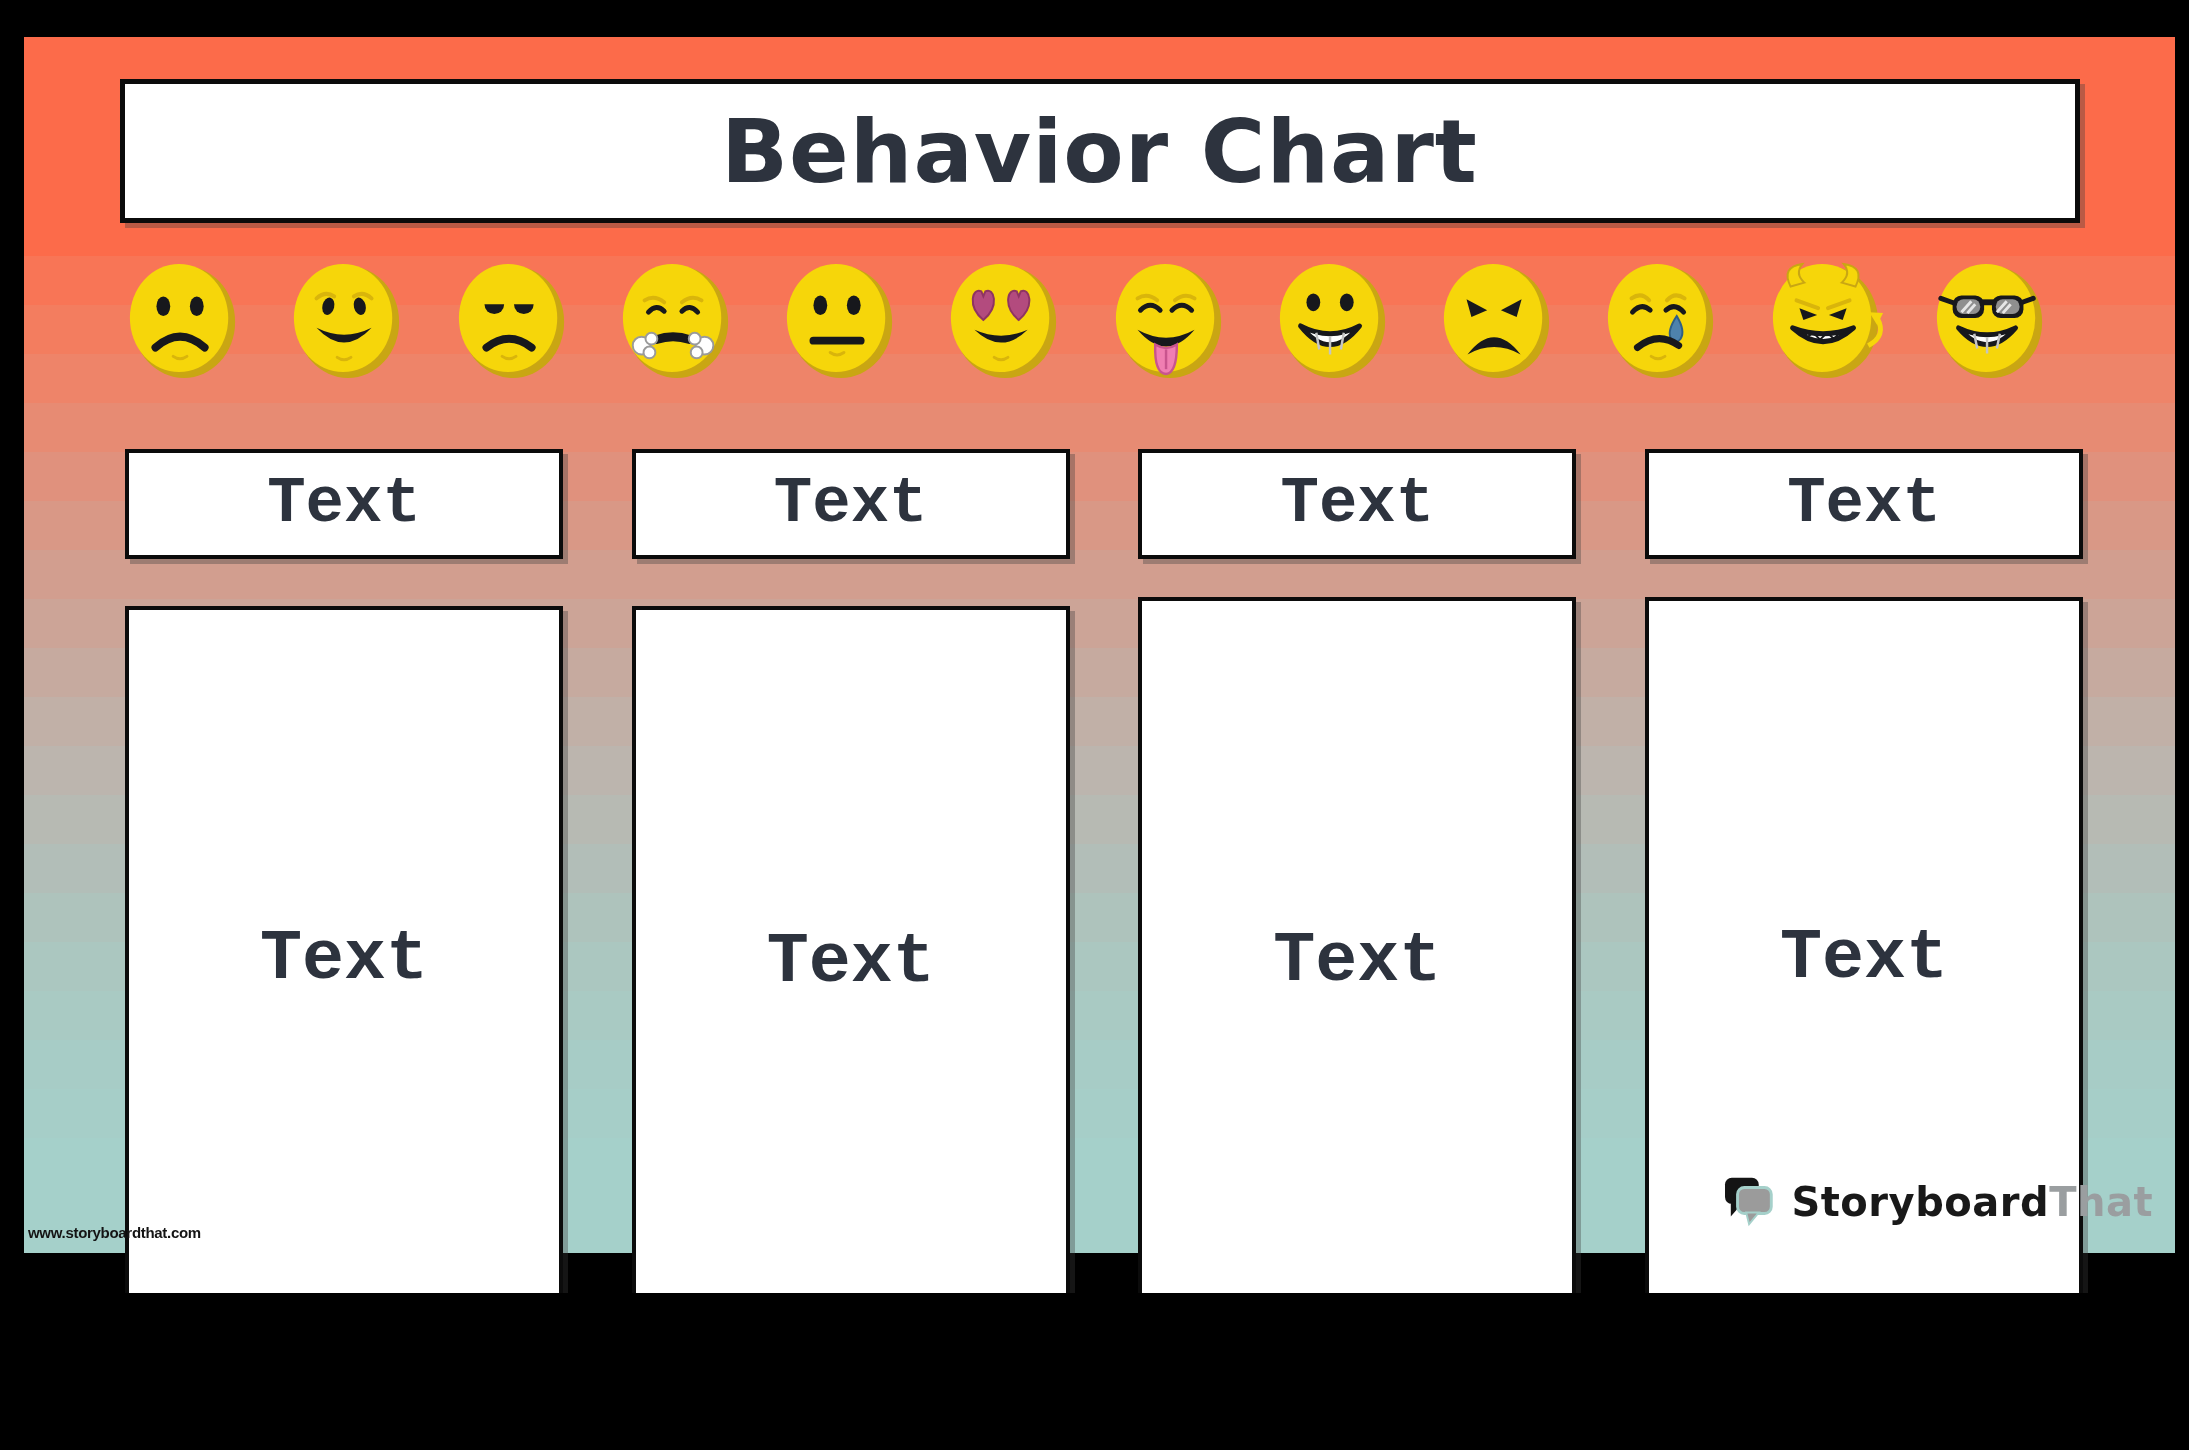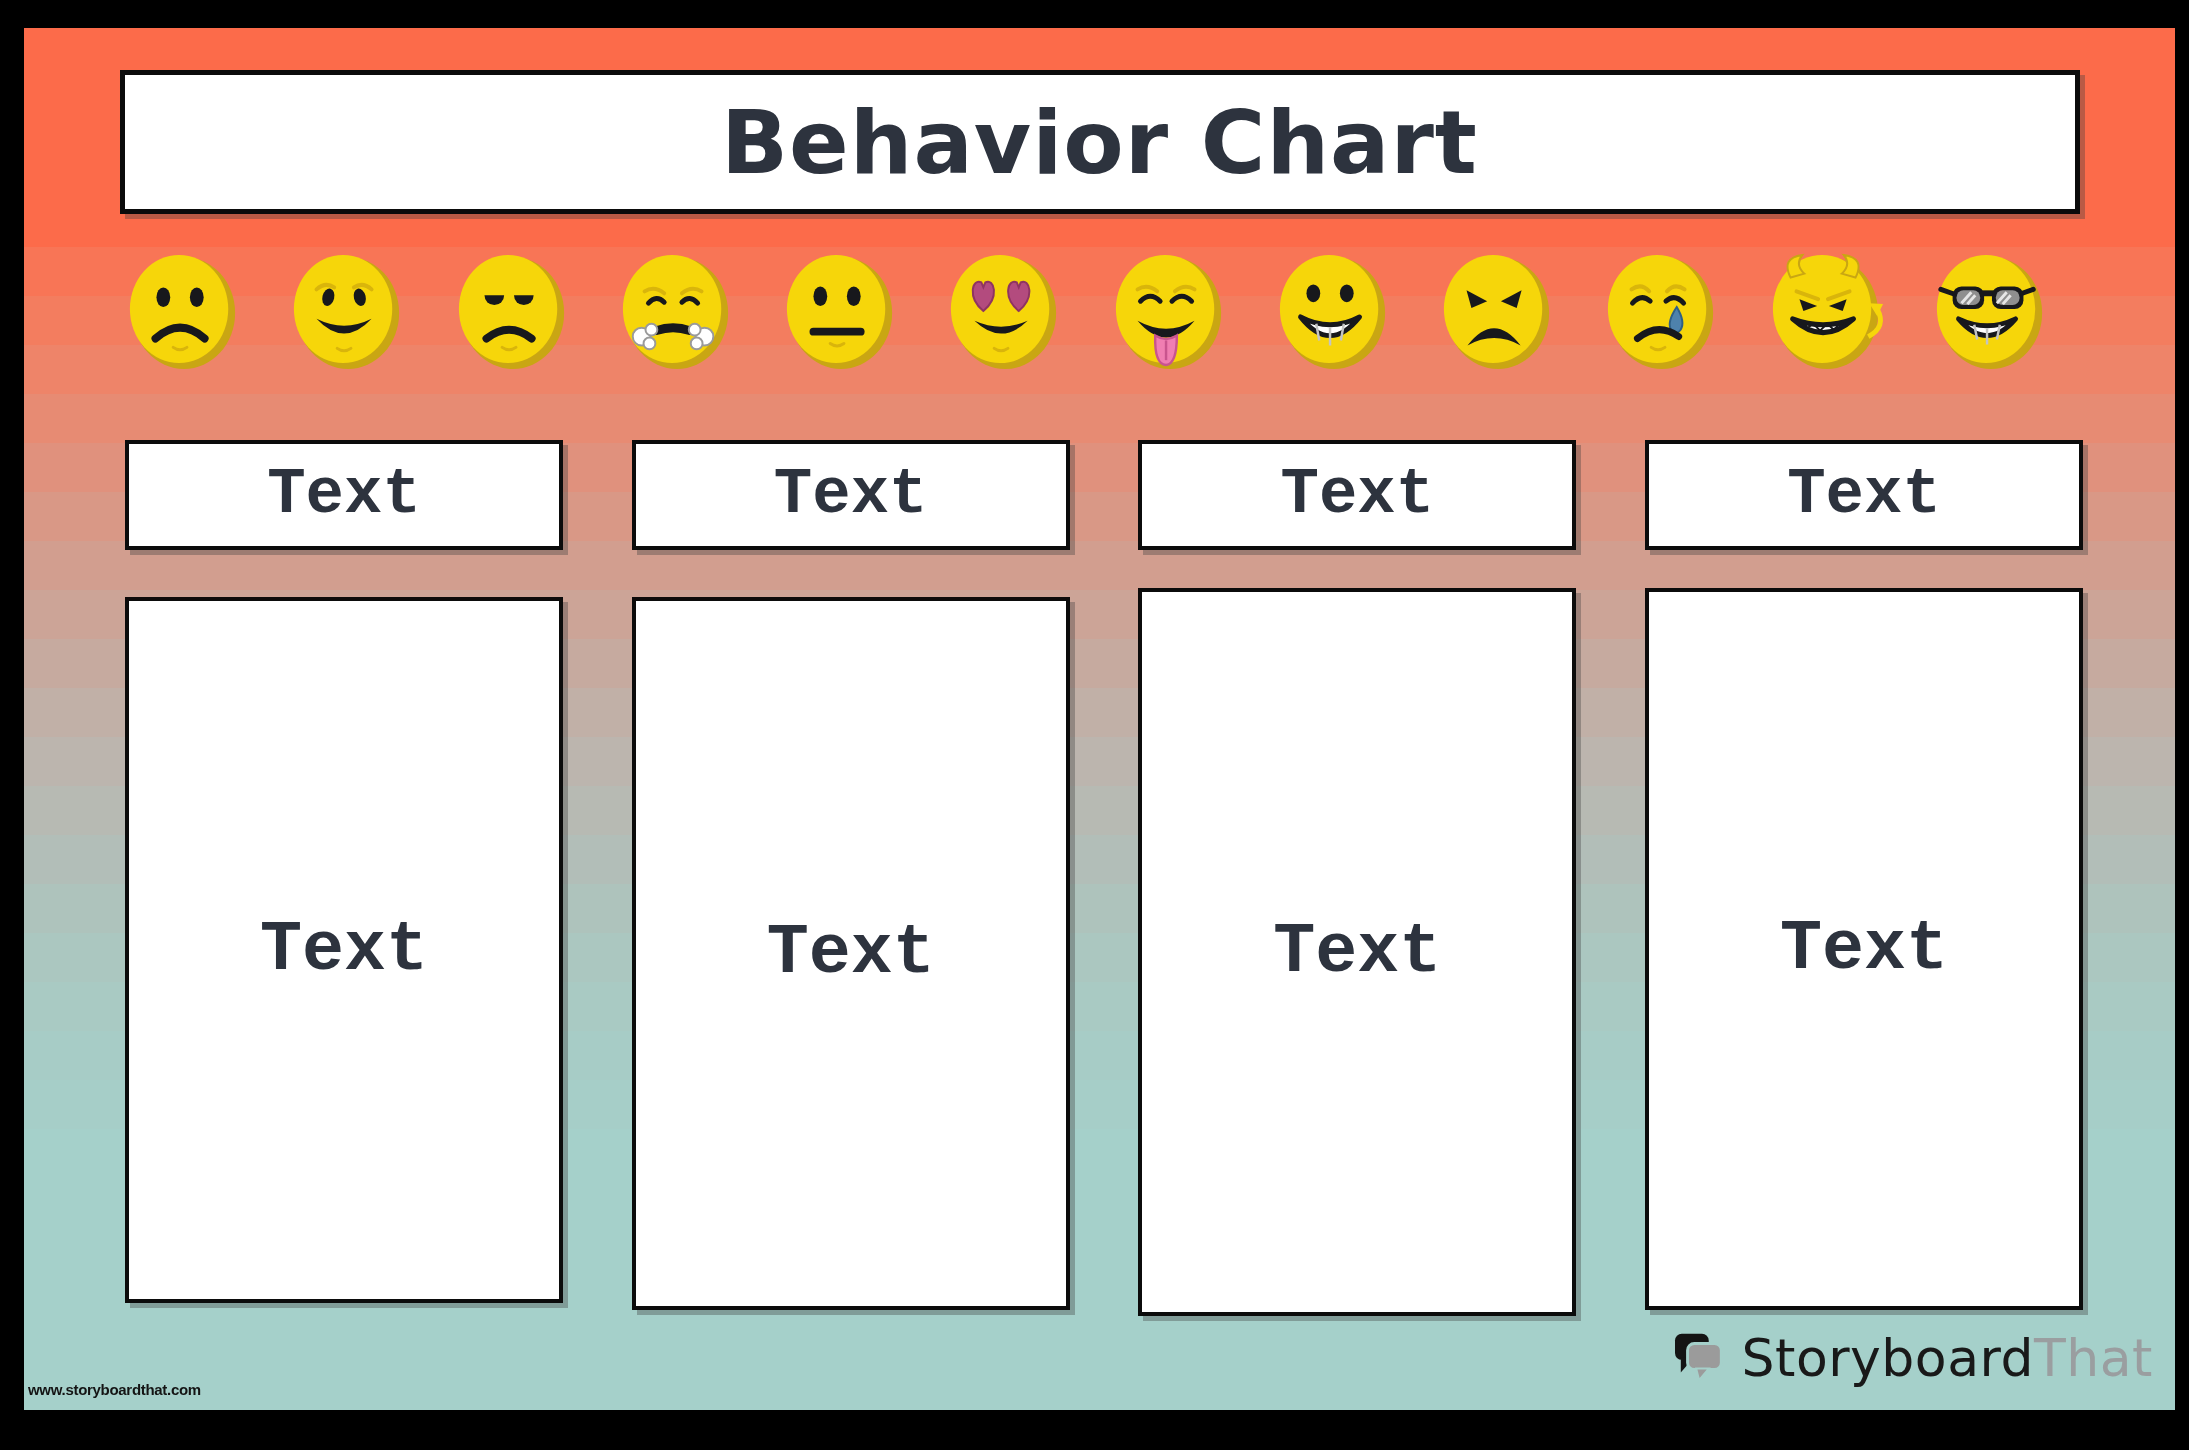--- a/index.html
+++ b/index.html
@@ -1,19 +1,19 @@
 <!DOCTYPE html>
 <html><head>
 <meta charset="utf-8">
 <style>
   * { margin:0; padding:0; box-sizing:border-box; }
   html,body { background:#000; }
   #frame {
-    position:relative; width:2189px; height:1450px; background:#000;
-    font-family:"DejaVu Sans","Liberation Sans",sans-serif; overflow:hidden;
+    position:relative; width:2189px; height:1284px; background:#000;
+    font-family:"DejaVu Sans","Liberation Sans",sans-serif; overflow:hidden;margin-top:9px;
   }
   #page {
     position:absolute; left:24px; top:28px; right:14px; bottom:40px;
     background:linear-gradient(to bottom,
       #FC6B4A 0px,#FC6B4A 219px,
       #F87556 219px,#F87556 268px,
       #F37D5F 268px,#F37D5F 317px,
       #EE8469 317px,#EE8469 366px,
       #E78B73 366px,#E78B73 415px,
       #E0917D 415px,#E0917D 464px,
@@ -71,21 +71,21 @@
   .watermark {
     position:absolute; left:4px; bottom:12px;
     font-size:15px; font-weight:700; color:#141414; letter-spacing:-0.3px;
     font-family:"Liberation Sans","DejaVu Sans",sans-serif;
   }
   .brand {
     position:absolute; right:18px; bottom:14px;
     display:flex; align-items:center; gap:10px;
     padding:8px 4px 8px 10px;
   }
-  .brand-text { font-size:52px; font-weight:400; letter-spacing:0.5px; }
+  .brand-text { font-size:40px; font-weight:700; letter-spacing:0.5px; }
   .brand-text .b1 { color:#191919; }
   .brand-text .b2 { color:#9A9EA0; }
 </style>
 </head>
 <body>
 
 <div id="frame">
   <div id="page">
 
     <div class="title-box">

